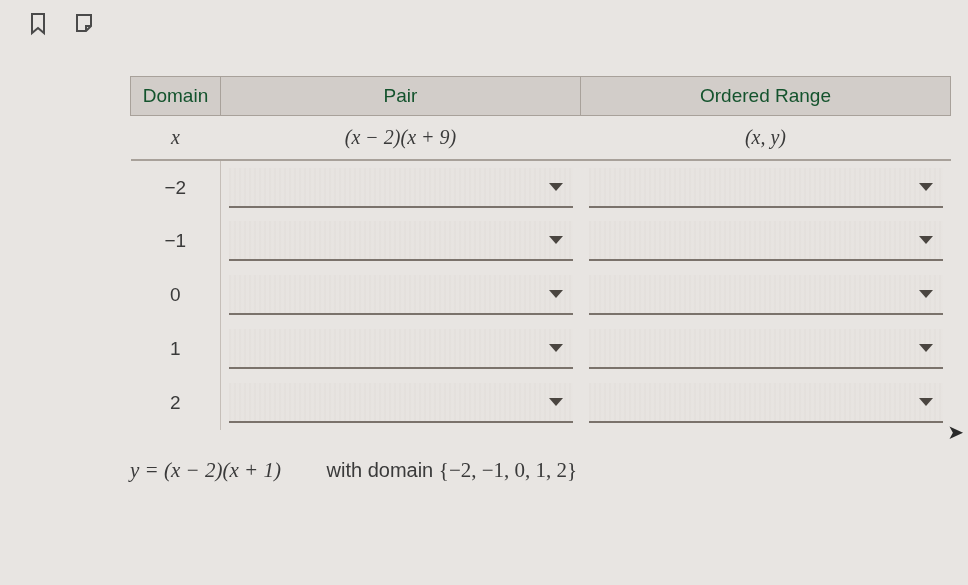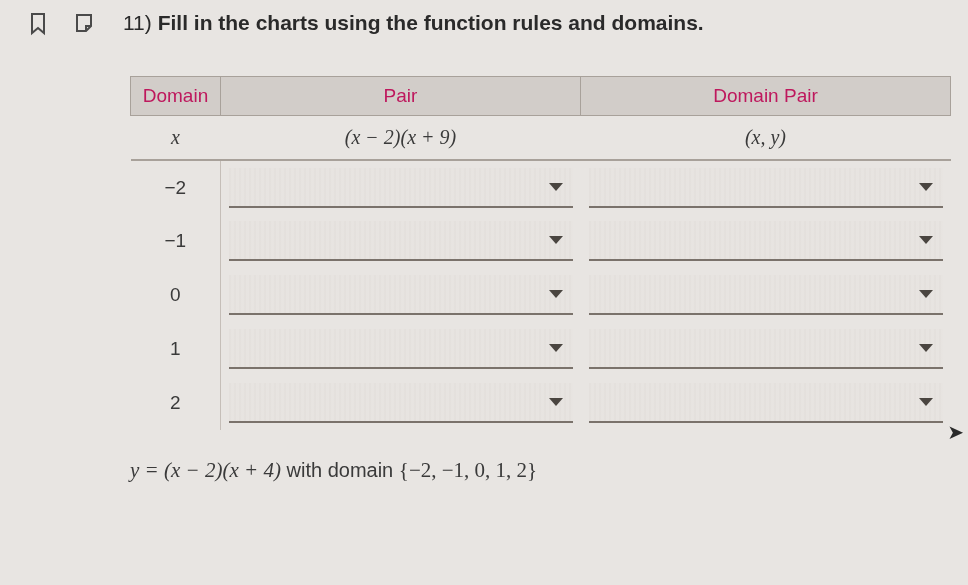--- a/index.html
+++ b/index.html
@@ -55,21 +55,21 @@
       table-layout: fixed;
     }
     col.c-domain { width: 90px; }
     col.c-range { width: 360px; }
     col.c-pair { width: 370px; }
     th {
       background: #d2cdc9;
       border: 1px solid #a8a19a;
       font-weight: normal;
       font-size: 19px;
-      color: #be185d;
+      color: #14532d;
       padding: 8px 6px;
     }
     .subhead td {
       text-align: center;
       font-family: 'Times New Roman', serif;
       font-style: italic;
       font-size: 20px;
       padding: 10px 6px;
       border-bottom: 2px solid #a8a19a;
       color: #3a3a3a;
@@ -112,21 +112,21 @@
       border-top: 8px solid #4a4540;
     }
     .function-line {
       margin-top: 28px;
       margin-left: 110px;
       font-family: 'Times New Roman', serif;
       font-size: 21px;
       color: #3a3a3a;
     }
     .function-line .italic { font-style: italic; }
-    .function-line .roman { font-style: normal; font-family: Arial, sans-serif; font-size: 20px;}
+    .function-line .roman { font-style: normal; font-family: Arial, sans-serif; font-size: 20px; padding-left: 40px;}
     .cursor-arrow {
       position: absolute;
       right: 4px;
       top: 420px;
       font-size: 20px;
       color: #2a2a2a;
     }
   </style>
 </head>
 <body>
@@ -136,38 +136,34 @@
     <svg viewBox="0 0 24 24" width="24" height="26">
       <path d="M6 3 h12 v19 l-6 -5 l-6 5 z"></path>
     </svg>
   </div>
   <div class="icon-box">
     <svg viewBox="0 0 24 24" width="24" height="24">
       <path d="M5 4 h14 v11 l-5 5 h-9 z"></path>
       <path d="M14 20 v-5 h5"></path>
     </svg>
   </div>
-  <div class="question-text">
-    <span class="q-number">11)</span>
-    <span class="q-body">Fill in the charts using the function rules and domains.</span>
-  </div>
 </div>
 
 <div class="table-wrap">
   <table>
     <colgroup>
       <col class="c-domain">
         <col class="c-range">
         <col class="c-pair">
     </colgroup>
     <thead>
       <tr>
         <th>Domain</th>
         <th>Pair</th>
-        <th>Domain Pair</th>
+        <th>Ordered Range</th>
       </tr>
       <tr class="subhead">
         <td>x</td>
         <td>(x − 2)(x + 9)</td>
         <td>(x, y)</td>
       </tr>
     </thead>
     <tbody>
       <tr>
         <td class="domain-cell">−2</td>
@@ -212,16 +208,16 @@
           </td>
         <td>
             <div class="dropdown"></div>
           </td>
       </tr>
     </tbody>
   </table>
 </div>
 
 <div class="function-line">
-  <span class="italic">y = (x − 2)(x + 4)</span><span class="roman"> with domain </span><span>{−2, −1, 0, 1, 2}</span>
+  <span class="italic">y = (x − 2)(x + 1)</span><span class="roman"> with domain </span><span>{−2, −1, 0, 1, 2}</span>
 </div>
 
 <div class="cursor-arrow">➤</div>
 
 </body></html>

